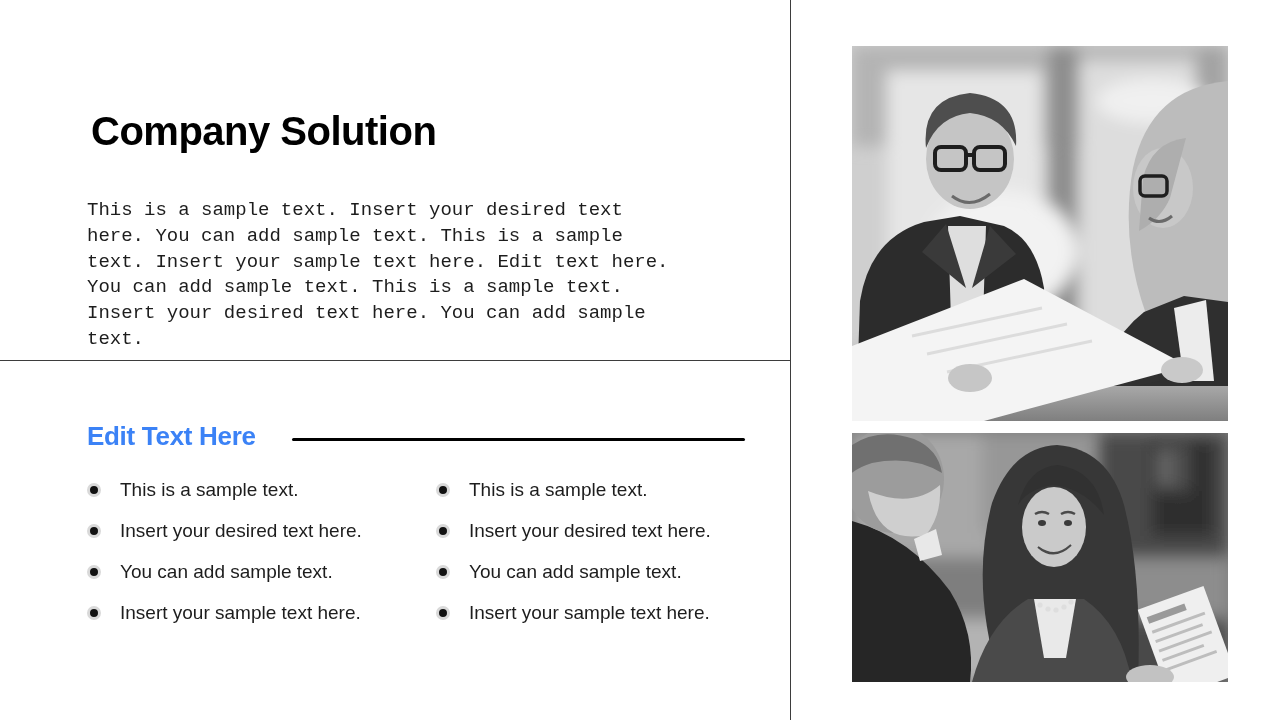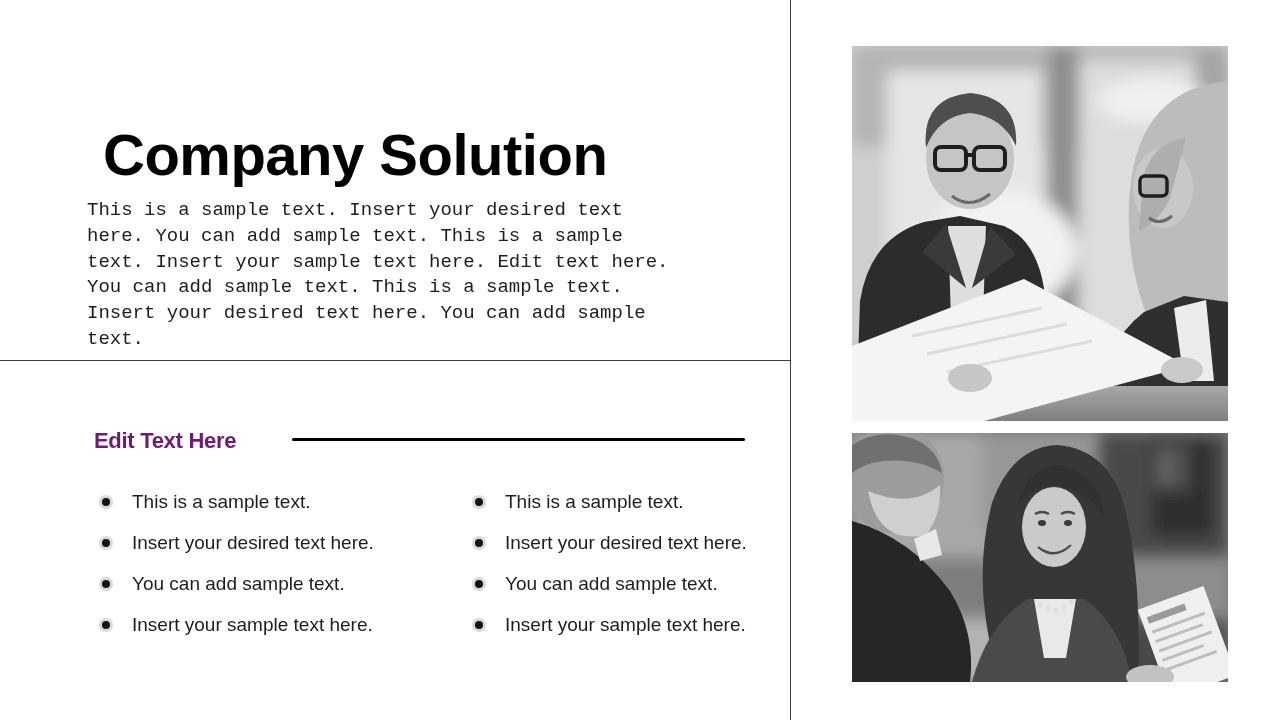--- a/index.html
+++ b/index.html
@@ -28,67 +28,67 @@
     left: 0;
     top: 360px;
     width: 790px;
     height: 1px;
     background: #3d3d3d;
   }
   .title {
     position: absolute;
     left: 87px;
     top: 105px;
-    margin: 16px;
-    font-size: 58px;
+    margin: 4px;
+    font-size: 40px;
     font-weight: 700;
     color: #000000;
     letter-spacing: -0.5px;
     white-space: nowrap;
   }
   .description {
     position: absolute;
     left: 87px;
     top: 198px;
     width: 600px;
     margin: 0;
     font-size: 19px;
     line-height: 25.8px;
     color: #1d1d1d;
     font-family: Liberation Mono, monospace;
   }
   .section-heading {
     position: absolute;
     left: 87px;
     top: 421px;
-    margin: 7px;
-    font-size: 22px;
+    margin: 0;
+    font-size: 26px;
     font-weight: 700;
-    color: #701a75;
+    color: #3b82f6;
     letter-spacing: -0.3px;
     white-space: nowrap;
   }
   .heading-rule {
     position: absolute;
     left: 292px;
     top: 438px;
     width: 453px;
     height: 3px;
     background: #000000;
     border-radius: 2px;
   }
   .bullets {
     position: absolute;
     left: 87px;
     top: 478px;
     display: flex;
   }
   .bullet-col {
     list-style: none;
-    margin: 12px;
+    margin: 0;
     padding: 0;
     width: 349px;
     display: flex;
     flex-direction: column;
     gap: 17px;
   }
   .bullet-item {
     display: flex;
     align-items: center;
     height: 24px;

